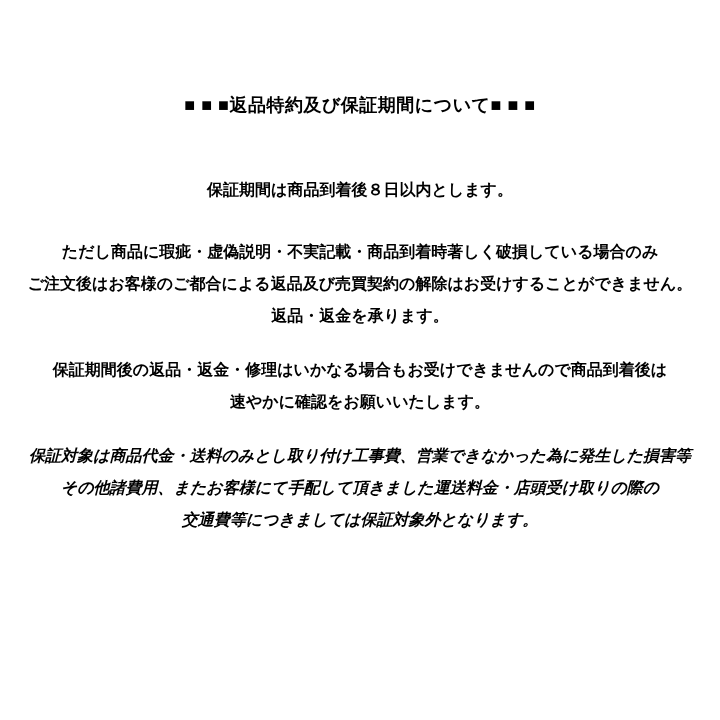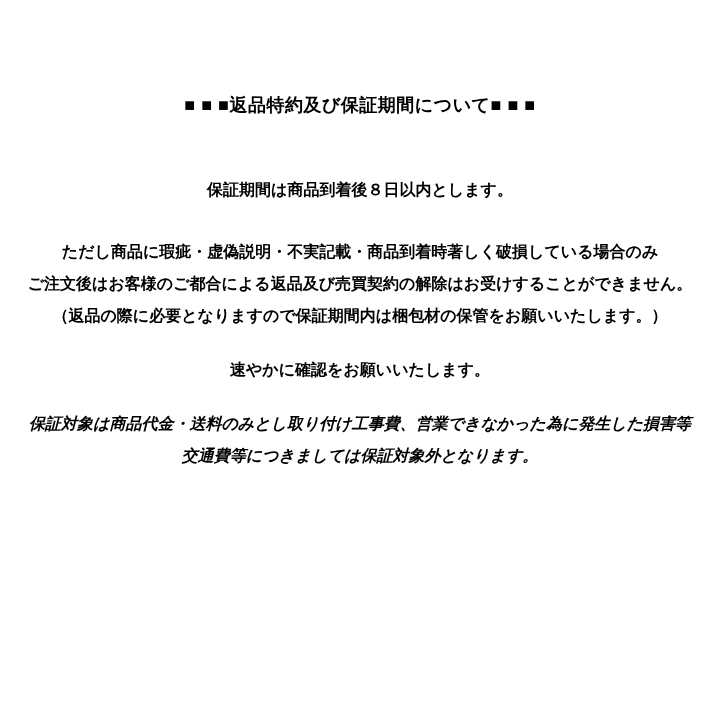--- a/index.html
+++ b/index.html
@@ -46,26 +46,28 @@
 
   <h1 class="title">■ ■ ■返品特約及び保証期間について■ ■ ■</h1>
 
   <section class="sec-1">
     <div class="line">保証期間は商品到着後８日以内とします。</div>
   </section>
 
   <section class="sec-2">
     <div class="line">ただし商品に瑕疵・虚偽説明・不実記載・商品到着時著しく破損している場合のみ</div>
     <div class="line">ご注文後はお客様のご都合による返品及び売買契約の解除はお受けすることができません。</div>
-    <div class="line">（返品の際に必要となりますので保証期間内は梱包材の保管をお願いいたします。）</div>
+    <div class="line">返品・返金を承ります。</div>
   </section>
 
   <section class="sec-3">
+    <div class="line">保証期間後の返品・返金・修理はいかなる場合もお受けできませんので商品到着後は</div>
     <div class="line">速やかに確認をお願いいたします。</div>
   </section>
 
   <section class="sec-4">
     <div class="line">保証対象は商品代金・送料のみとし取り付け工事費、営業できなかった為に発生した損害等</div>
+    <div class="line">その他諸費用、またお客様にて手配して頂きました運送料金・店頭受け取りの際の</div>
     <div class="line">交通費等につきましては保証対象外となります。</div>
   </section>
 
 
 </div>
 
 </body></html>

